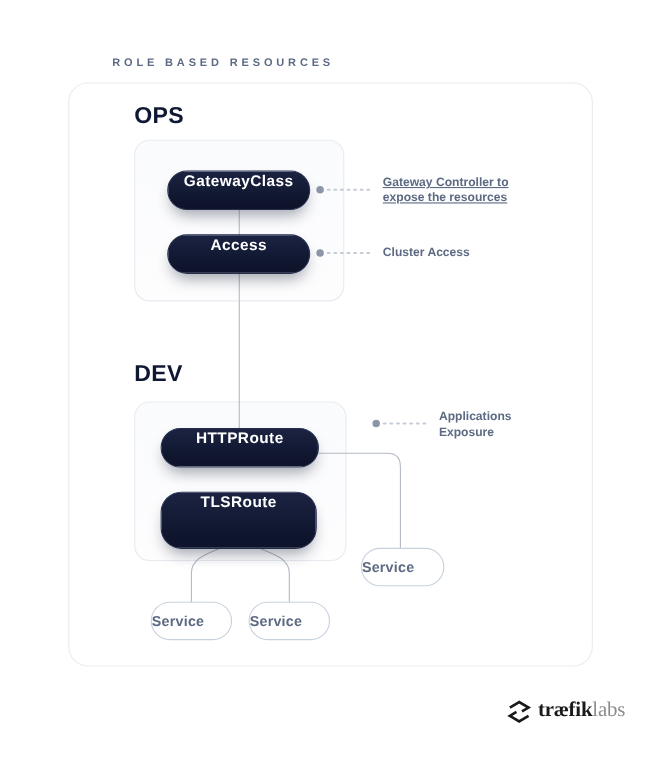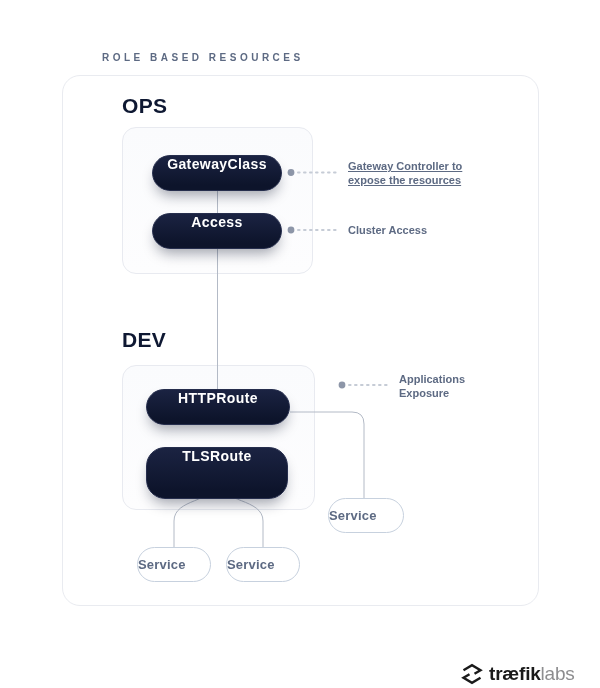--- a/index.html
+++ b/index.html
@@ -77,23 +77,24 @@
     color: #5d6a83;
     font-size: 11px; font-weight: 700;
     line-height: 13.5px;
     z-index: 5;
   }
   .ann-1 { left: 348px; top: 160px; text-decoration: underline; }
   .ann-2 { left: 348px; top: 224px; }
   .ann-3 { left: 399px; top: 373px; }
 
   .logo {
-    left: 460px; top: 660px; height: 28px;
-    display: flex; align-items: center; gap: 5px;
+    left: 460px; top: 635px; height: 28px;
+    display: flex; gap: 5px;
     z-index: 5;
+    font-family: Liberation Serif, serif;
   }
   .logo-text { font-size: 19px; letter-spacing: -0.2px; }
   .logo-brand { color: #1a1a1a; font-weight: 700; }
   .logo-suffix { color: #8d8d8f; font-weight: 400; }
 </style>
 </head>
 <body>
 
 <div class="abs kicker">ROLE BASED RESOURCES</div>
 

